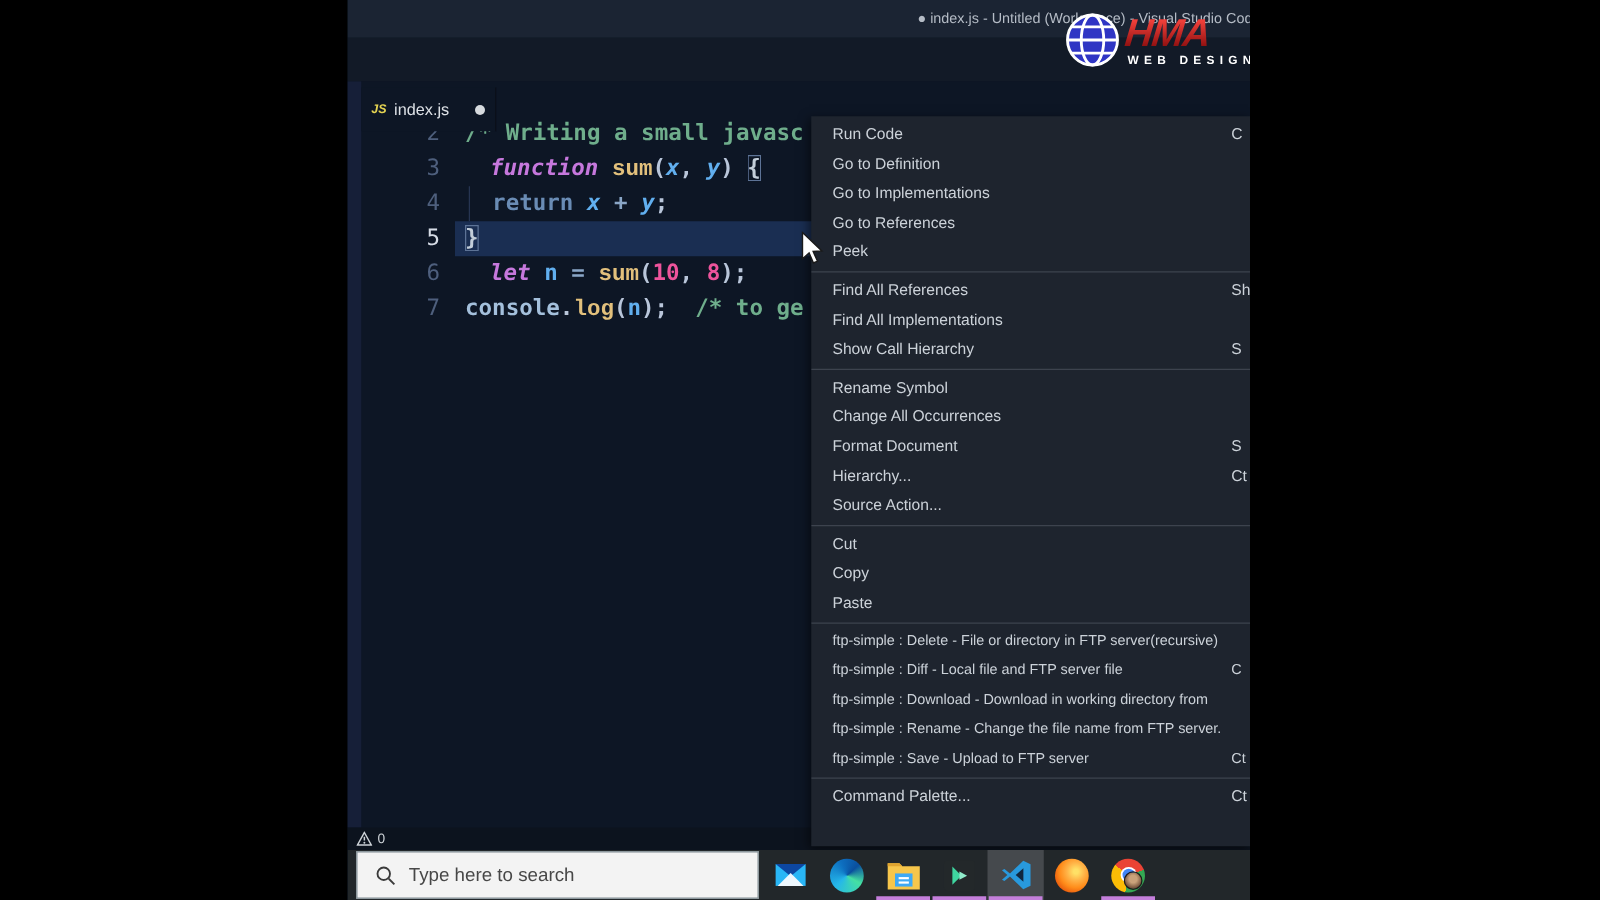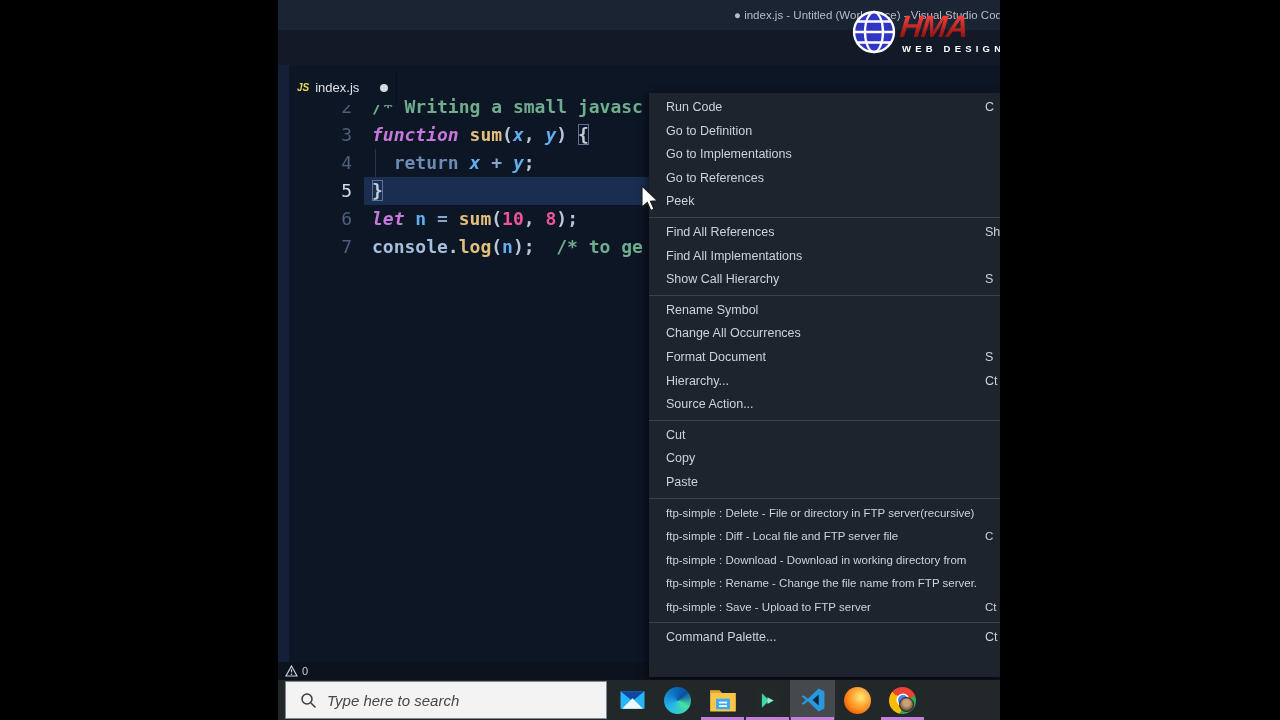--- a/index.html
+++ b/index.html
@@ -22,22 +22,22 @@
   
   .editor{position:absolute;left:0;top:65px;width:100%;height:597px;background:var(--c-editor,#0d1625);}
   .left-strip{position:absolute;left:0;top:0;width:11px;height:100%;background:var(--c-strip,#161f38);}
   .code-line{position:absolute;left:0;right:0;height:28px;font-family:"DejaVu Sans Mono",monospace;font-size:18px;font-weight:bold;line-height:28px;white-space:pre;}
   .code-line .hl{position:absolute;left:86px;right:0;top:0;bottom:0;background:var(--c-highlight,#1a2e52);}
   .gutter{position:absolute;left:0;width:74px;text-align:right;color:var(--tok-lineNum,#4e5f7d);font-weight:normal;}
   .gutter.active{color:var(--tok-lineNumActive,#d6dce6);}
   .code-text{position:absolute;left:94px;}
   .indent-guide{position:absolute;left:97px;top:84px;width:1px;height:28px;background:#263451;}
   .tk-comment{color:var(--tok-comment,#6fae8c);}
-  .tk-keyword{color:var(--tok-keyword,#c678dd);font-style:italic;}
-  .tk-func{color:var(--tok-func,#e2c07c);}
+  .tk-keyword{color:var(--tok-keyword,#c678dd);font-style:italic;margin-left:20px;}
+  .tk-func{color:var(--tok-func,#e2c07c);font-family:Liberation Mono, monospace;}
   .tk-param{color:var(--tok-param,#61afef);font-style:italic;}
   .tk-var{color:var(--tok-var,#61afef);}
   .tk-returnKw{color:var(--tok-returnKw,#6a8cb5);}
   .tk-number{color:var(--tok-number,#ee549c);}
   .tk-op{color:var(--tok-op,#8aa6c7);}
   .tk-punct{color:var(--tok-punct,#b9c6da);}
   .tk-object{color:var(--tok-object,#a4c0dc);}
   .tk-brace{color:var(--tok-brace,#c3ced9);}
   .tk-box{box-shadow:inset 0 0 0 1px #5d7396;}
 
@@ -58,21 +58,21 @@
   .hma{display:block;font-weight:bold;font-style:italic;font-size:31px;line-height:26px;letter-spacing:-1px;transform:skewX(-6deg);background:linear-gradient(#f0403a 10%,#8f1010 90%);-webkit-background-clip:text;background-clip:text;color:transparent;}
   .webdesign{display:block;color:#fff;font-size:9.5px;font-weight:bold;letter-spacing:4.2px;margin-top:3px;margin-left:2px;white-space:nowrap;}
 
   
   .mouse-cursor{position:absolute;left:362px;top:185px;z-index:300;}
 
   
   .taskbar{position:absolute;left:0;top:680px;width:100%;height:40px;background:var(--c-taskbar,#22272a);z-index:200;}
   .searchbox{position:absolute;left:7px;top:1px;width:322px;height:38px;background:var(--c-searchbg,#f3f3f3);border:1px solid #7e8a91;box-sizing:border-box;display:flex;align-items:center;}
   .searchbox .mag{margin:0 10px 0 14px;}
-  .search-text{color:#474747;font-size:15px;font-style:italic;}
+  .search-text{color:#474747;font-size:15px;}
   .task-slot{position:absolute;top:0;width:45px;height:40px;display:flex;align-items:center;justify-content:center;}
   .task-slot.active{background:var(--c-taskactive,#45494d);}
   .task-slot .underline{position:absolute;left:1px;right:1px;bottom:0;height:3px;background:var(--c-underline,#c47fdb);}
   .circle-icon{width:27px;height:27px;border-radius:50%;}
   .edge-icon{background:conic-gradient(from 120deg,#45e0a2,#25b7ea 30%,#0d6fc0 60%,#0a4f9e 80%,#45e0a2);}
   .firefox-icon{background:radial-gradient(circle at 62% 38%,#ffe066 8%,#ffb347 30%,#ff8c1a 55%,#e8590c 78%,#c23616 96%);}
   .chrome-icon{position:relative;background:conic-gradient(from -50deg,#ea4335 0deg 120deg,#34a853 120deg 240deg,#fbbc05 240deg 360deg);}
   .chrome-icon .cc{position:absolute;left:50%;top:50%;transform:translate(-50%,-50%);width:13px;height:13px;border-radius:50%;background:#fff;}
   .chrome-icon .cb{position:absolute;left:50%;top:50%;transform:translate(-50%,-50%);width:10px;height:10px;border-radius:50%;background:#4285f4;}
   .avatar{position:absolute;right:2px;bottom:2px;width:13px;height:13px;border-radius:50%;background:radial-gradient(circle at 50% 40%,#caa27a 30%,#6b4a36 75%,#2e2017 100%);border:1px solid #1c1c1c;z-index:2;}

